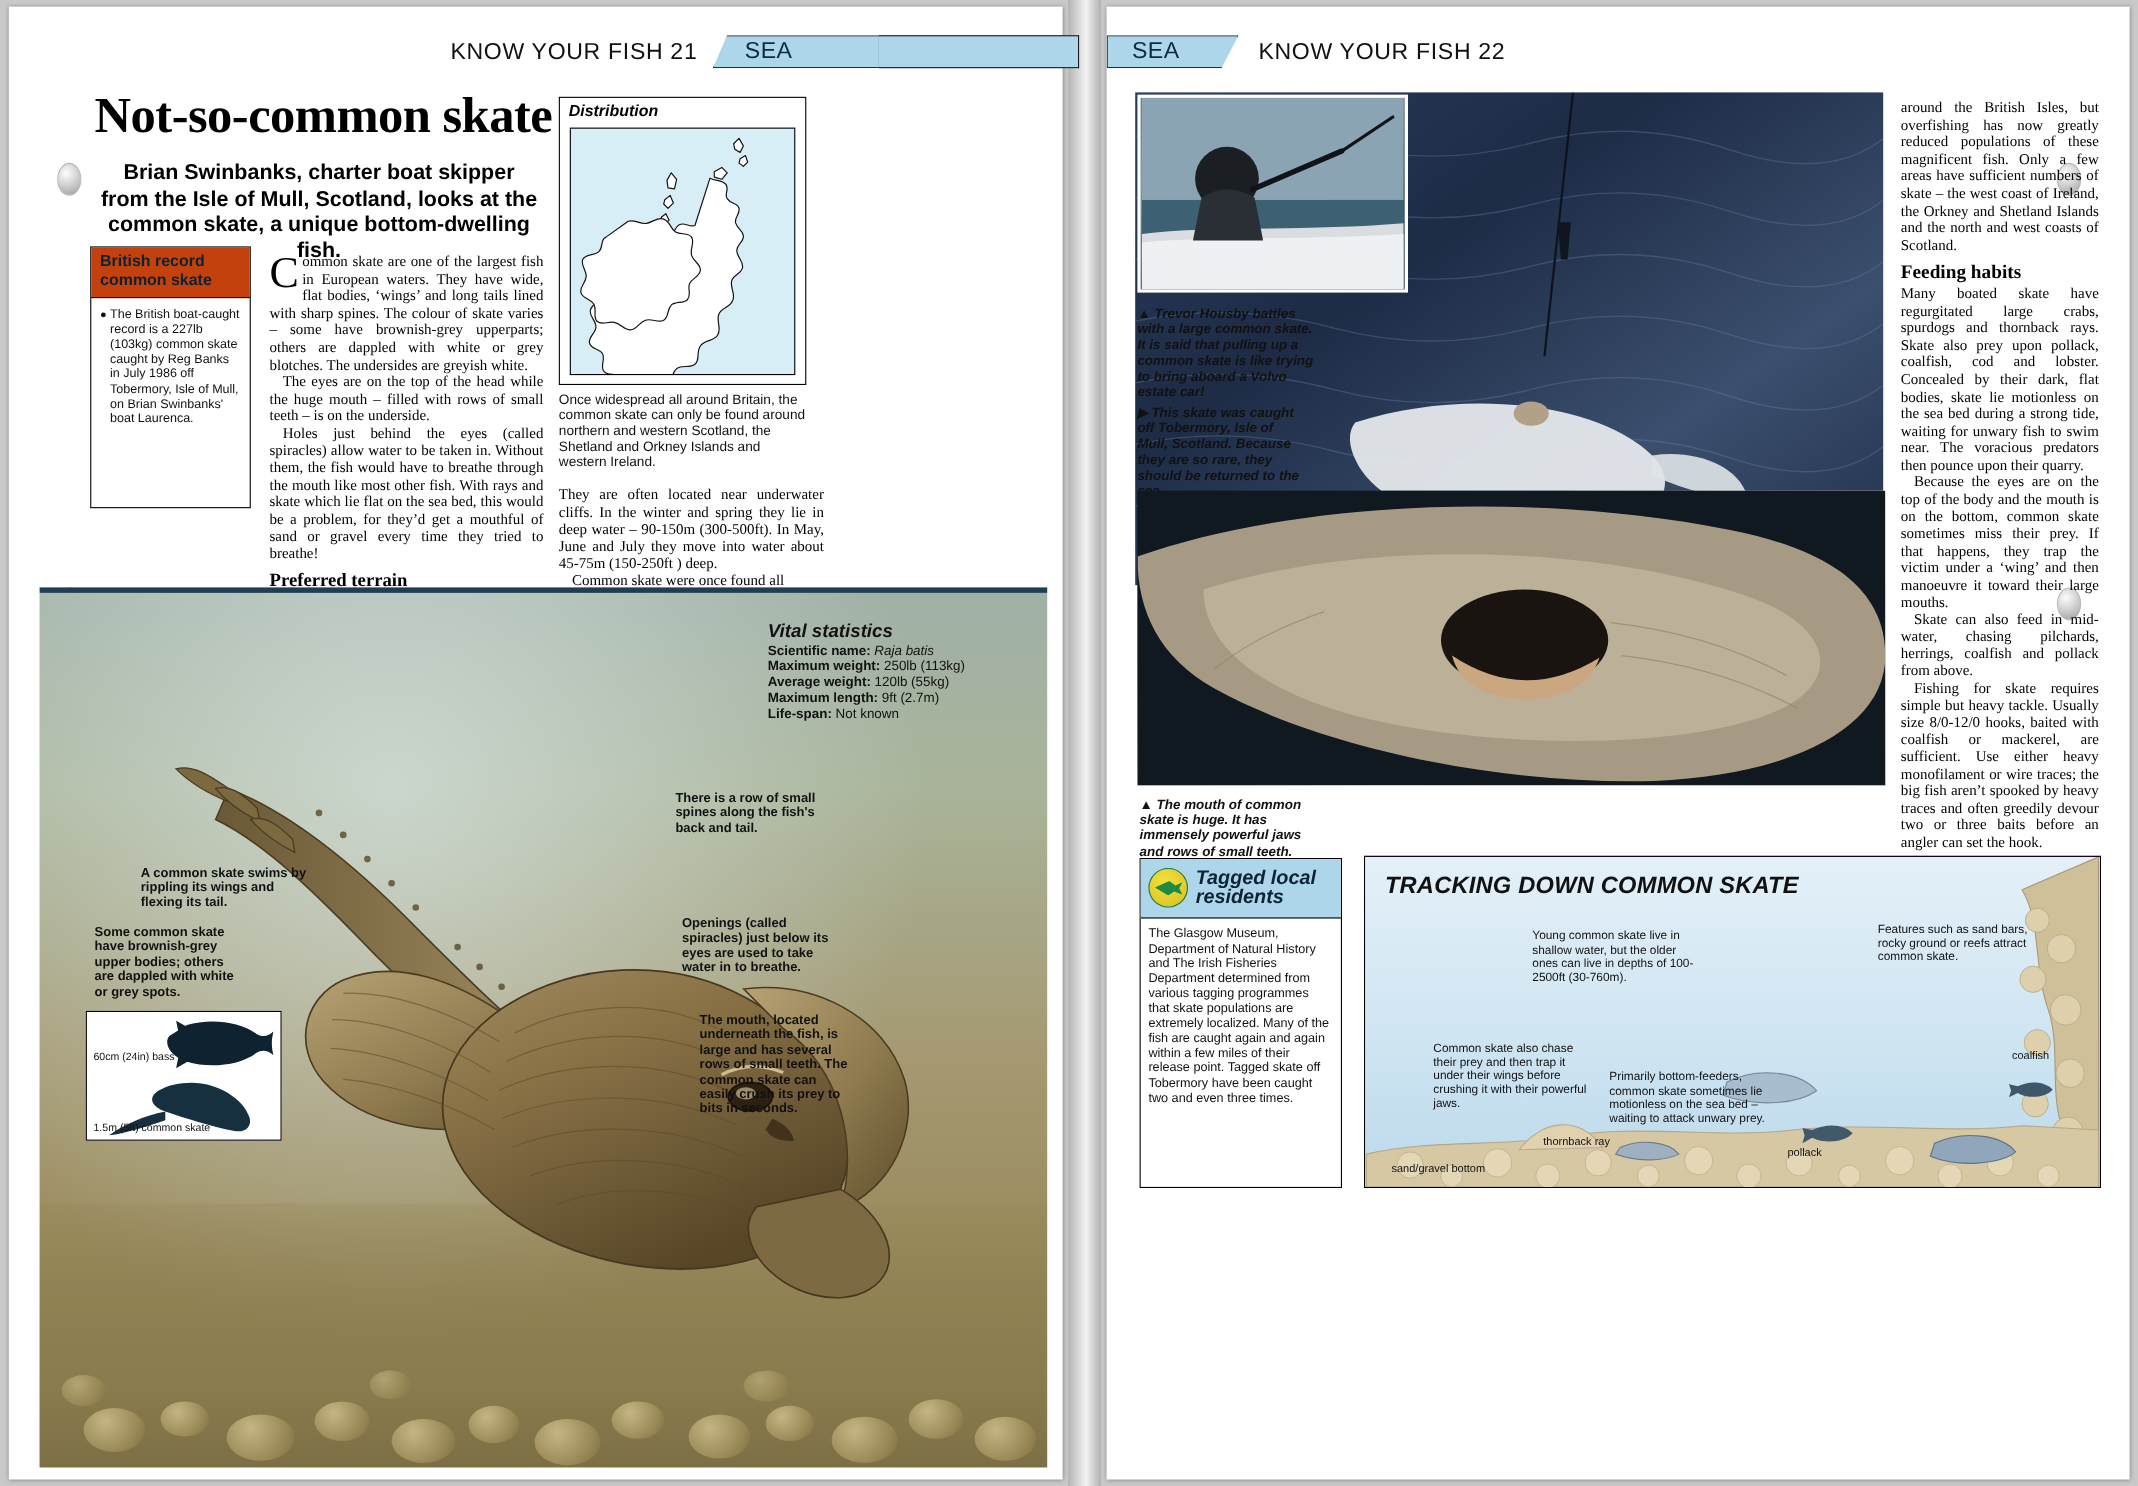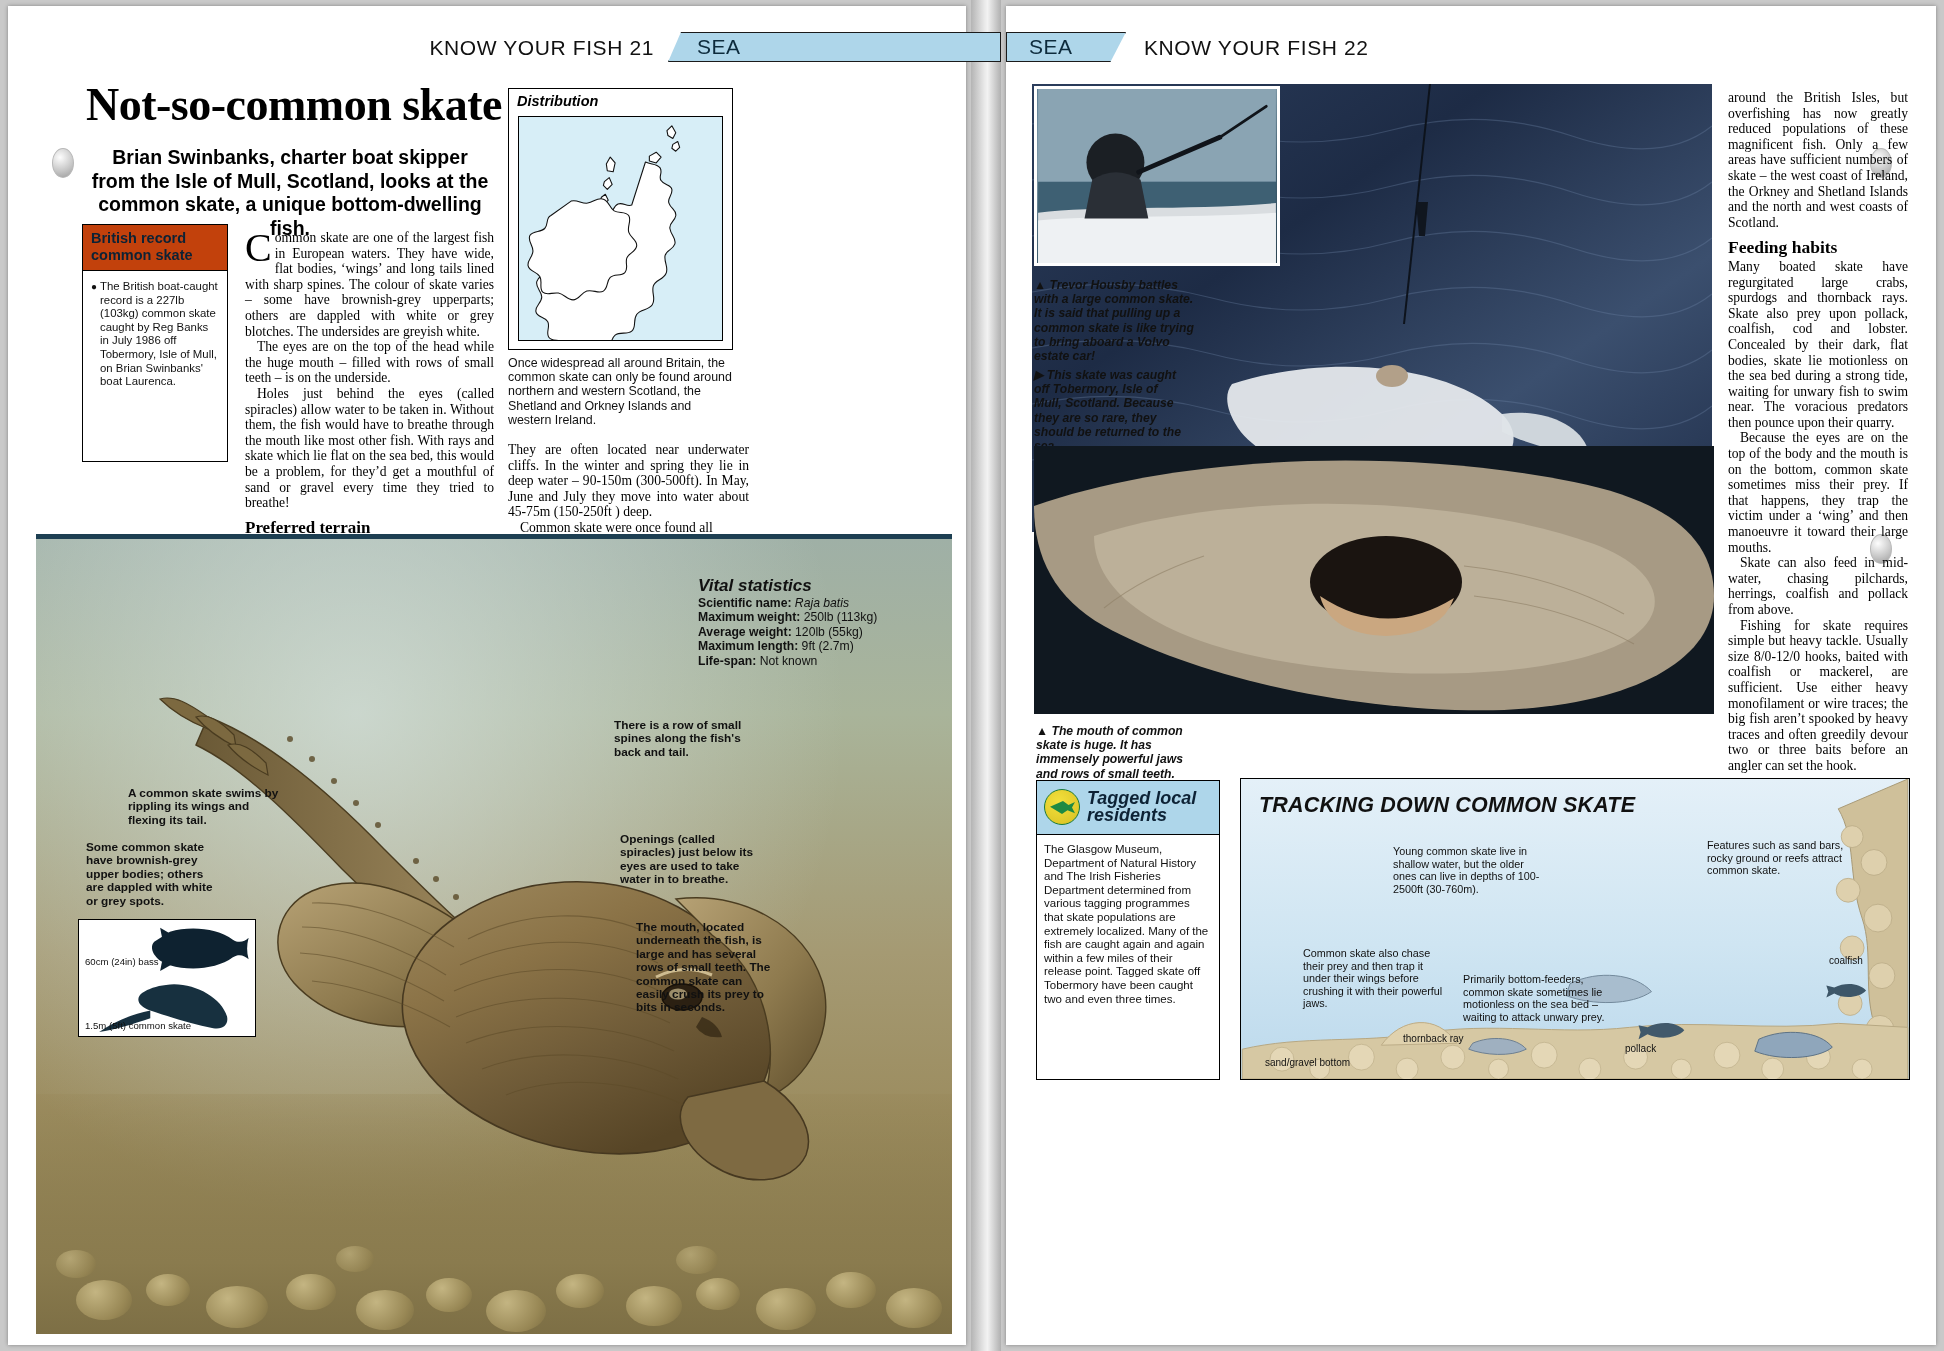--- a/index.html
+++ b/index.html
@@ -137,21 +137,21 @@
 
 <div class="spread">
   <div class="gutter"></div>
 
   <div class="page left">
 
     <div class="punch" style="left:44px;top:142px;"></div>
     <div class="punch" style="left:44px;top:528px;"></div>
     <div class="punch" style="left:44px;top:910px;"></div>
 
-    <div class="hdr" style="left:0;width:100%;margin-left:20px;">
+    <div class="hdr" style="left:0;width:100%;">
       <div class="hdr-title" style="position:absolute;right:332px;top:4px;">KNOW YOUR FISH 21</div>
       <div class="seatab l" style="position:absolute;left:640px;top:0;">
         <span>SEA</span>
       </div>
       <div class="seabar" style="position:absolute;left:791px;top:0;width:182px;"></div>
     </div>
 
     <div class="headline">Not-so-common skate</div>
     <div class="standfirst">Brian Swinbanks, charter boat skipper from the Isle of Mull, Scotland, looks at the common skate, a unique bottom-dwelling fish.</div>
 
@@ -306,21 +306,21 @@
             <circle cx="340" cy="298" r="3"></circle>
               <circle cx="262" cy="226" r="3"></circle>
             <circle cx="240" cy="204" r="3"></circle>
               <circle cx="218" cy="182" r="3"></circle>
             <circle cx="196" cy="160" r="3"></circle>
               <circle cx="174" cy="140" r="3"></circle>
           </g>
         </svg>
       </div>
 
-      <div class="vital" style="left:662px;top:40px;">
+      <div class="vital" style="left:662px;top:28px;">
         <h4>Vital statistics</h4>
         <div><b>Scientific name:</b>
           <i>Raja batis</i></div>
         <div><b>Maximum weight:</b>
           <span>250lb (113kg)</span></div>
         <div><b>Average weight:</b>
           <span>120lb (55kg)</span></div>
         <div><b>Maximum length:</b>
           <span>9ft (2.7m)</span></div>
         <div><b>Life-span:</b>

